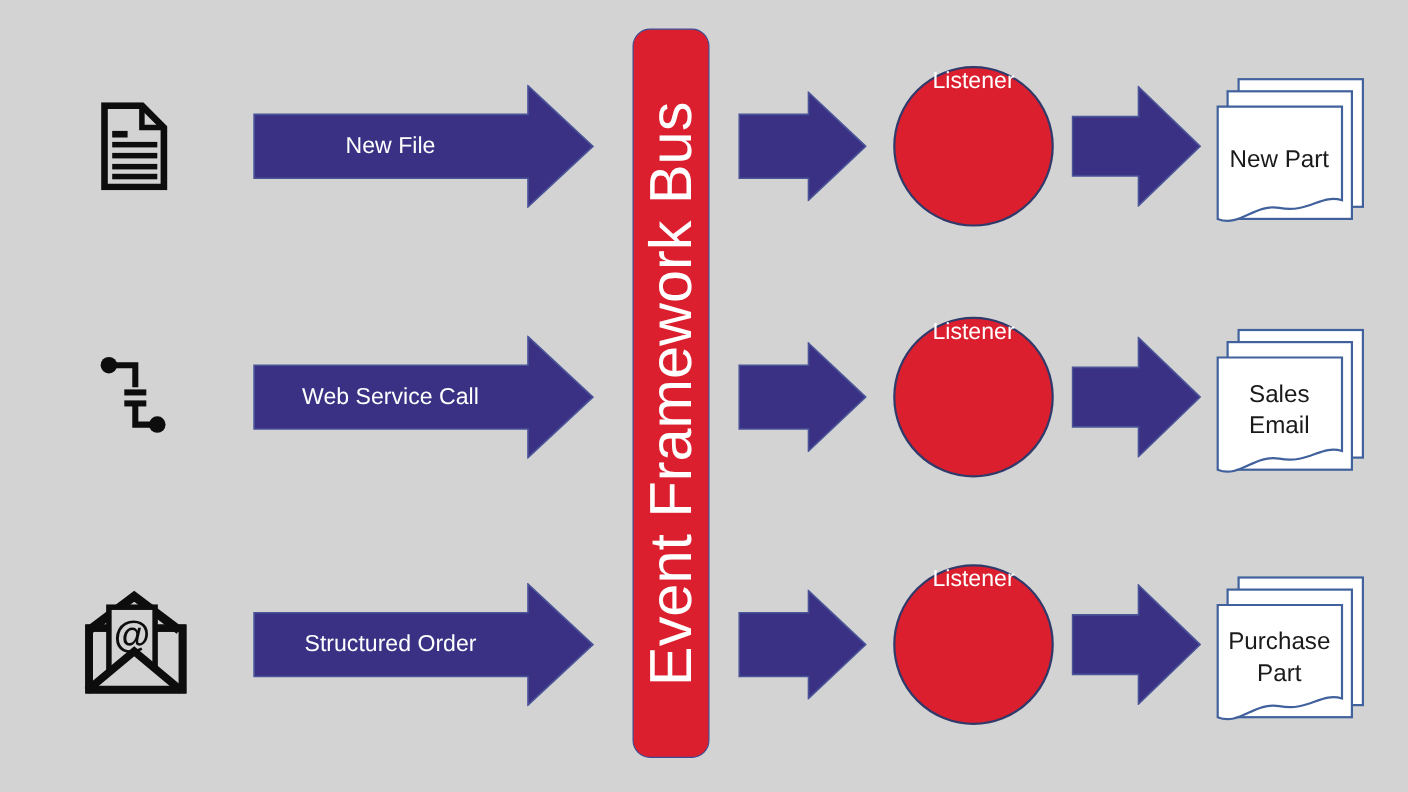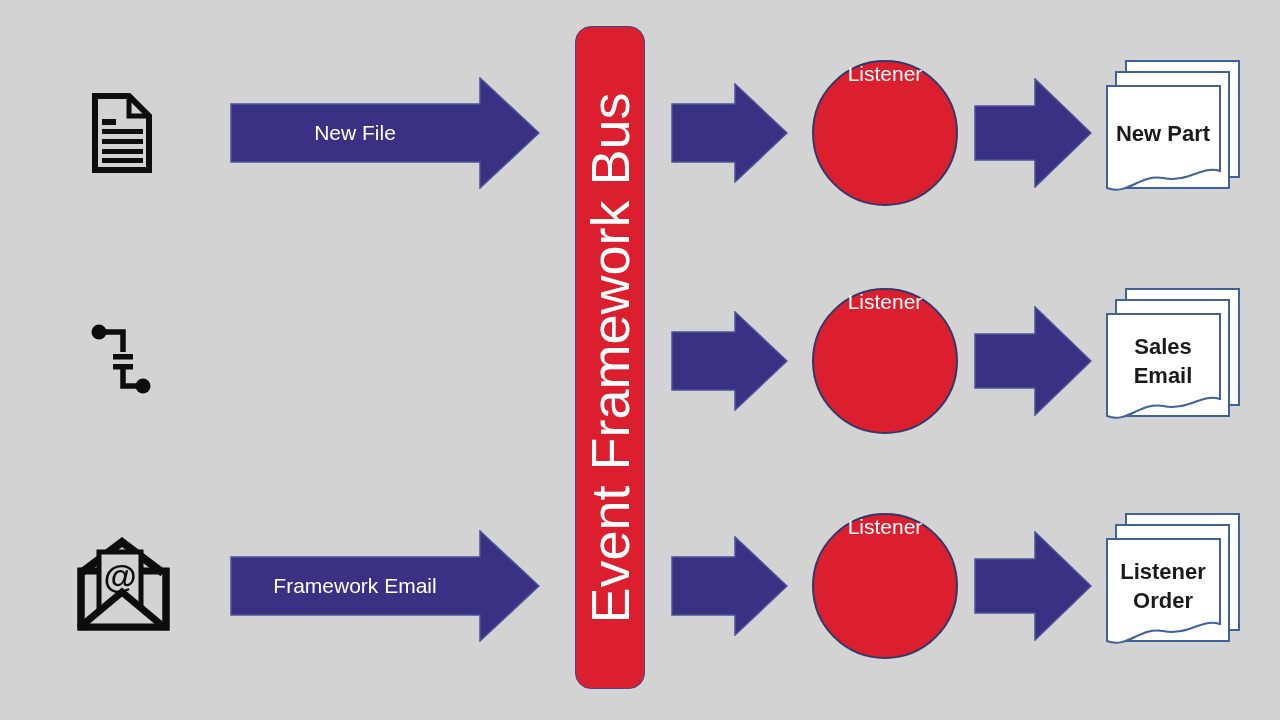--- a/index.html
+++ b/index.html
@@ -43,21 +43,21 @@
 
   .listener{
     left:812px;top:2px;width:146px;height:146px;border-radius:50%;
     background:var(--listener-fill,#dc1f2e);
     border:2px solid var(--listener-stroke,#2f3a6a);
     box-sizing:border-box;
     display:flex;justify-content:center;
     color:var(--label-on-dark,#fff);font-size:21px;
   }
 
-  .doc-stack{left:1104px;top:1px;width:138px;height:148px;font-weight:bold;}
+  .doc-stack{left:1104px;top:12px;width:138px;height:148px;}
   .doc-stack svg{display:block;position:absolute;left:0;top:0;}
   .doc-label{
     position:absolute;left:4px;top:28px;width:110px;height:94px;
     display:flex;align-items:center;justify-content:center;text-align:center;
     color:var(--label-on-light,#1a1a1a);font-size:22px;line-height:1.3;
   }
 </style>
 </head>
 <body>
 
@@ -120,20 +120,26 @@
       <svg width="62" height="70" viewBox="0 0 62 70">
         <circle cx="9" cy="8" r="7.5" style="fill:var(--icon-color)"></circle>
         <path d="M9 8 H33 V28" style="fill:none;stroke:var(--icon-color);stroke-width:5.5"></path>
         <rect x="23" y="30" width="20" height="5.5" style="fill:var(--icon-color)"></rect>
         <rect x="23" y="40" width="20" height="5.5" style="fill:var(--icon-color)"></rect>
         <path d="M33 45 V62 H53" style="fill:none;stroke:var(--icon-color);stroke-width:5.5"></path>
         <circle cx="53" cy="62" r="7.5" style="fill:var(--icon-color)"></circle>
       </svg>
     </div>
 
+    <div class="arrow-input">
+      <svg width="310" height="112" viewBox="0 0 310 112">
+        <path d="M1 27 H250 V1 L309 56 L250 111 V85 H1 Z" style="fill:var(--arrow-fill);stroke:var(--arrow-stroke);stroke-width:1.5"></path>
+      </svg>
+      <div class="arrow-label">Web Service Call</div>
+    </div>
 
     <div class="arrow-mid">
       <svg width="117" height="100" viewBox="0 0 117 100">
         <path d="M1 21 H64 V1 L116 50 L64 99 V79 H1 Z" style="fill:var(--arrow-fill);stroke:var(--arrow-stroke);stroke-width:1.5"></path>
       </svg>
     </div>
 
     <div class="listener">
       <span>Listener</span>
     </div>
@@ -164,21 +170,21 @@
         <text x="43" y="52" text-anchor="middle" style="fill:var(--icon-color);font-family:'Liberation Sans',sans-serif;font-size:34px;font-weight:bold">@</text>
         <path d="M2 92 L45 56 L88 92" style="fill:var(--canvas-bg);stroke:var(--icon-color);stroke-width:7"></path>
         <path d="M4 32 V91 H89 V32" style="fill:none;stroke:var(--icon-color);stroke-width:7"></path>
       </svg>
     </div>
 
     <div class="arrow-input">
       <svg width="310" height="112" viewBox="0 0 310 112">
         <path d="M1 27 H250 V1 L309 56 L250 111 V85 H1 Z" style="fill:var(--arrow-fill);stroke:var(--arrow-stroke);stroke-width:1.5"></path>
       </svg>
-      <div class="arrow-label">Framework Email</div>
+      <div class="arrow-label">Structured Order</div>
     </div>
 
     <div class="arrow-mid">
       <svg width="117" height="100" viewBox="0 0 117 100">
         <path d="M1 21 H64 V1 L116 50 L64 99 V79 H1 Z" style="fill:var(--arrow-fill);stroke:var(--arrow-stroke);stroke-width:1.5"></path>
       </svg>
     </div>
 
     <div class="listener">
       <span>Listener</span>
@@ -189,17 +195,17 @@
         <path d="M1 28 H61 V1 L117 55 L61 109 V82 H1 Z" style="fill:var(--arrow-fill);stroke:var(--arrow-stroke);stroke-width:1.5"></path>
       </svg>
     </div>
 
     <div class="doc-stack">
       <svg width="138" height="148" viewBox="0 0 138 148">
         <rect x="22" y="2" width="113" height="116" style="fill:var(--doc-fill);stroke:var(--doc-stroke);stroke-width:2"></rect>
         <rect x="12" y="13" width="113" height="116" style="fill:var(--doc-fill);stroke:var(--doc-stroke);stroke-width:2"></rect>
         <path d="M3 27 H116 V112 C97 106 86 124 59 119 C36 115 23 137 3 129 Z" style="fill:var(--doc-fill);stroke:var(--doc-stroke);stroke-width:2"></path>
       </svg>
-      <div class="doc-label">Listener Order</div>
+      <div class="doc-label">Purchase Part</div>
     </div>
   </div>
 
 </div>
 
 </body></html>

